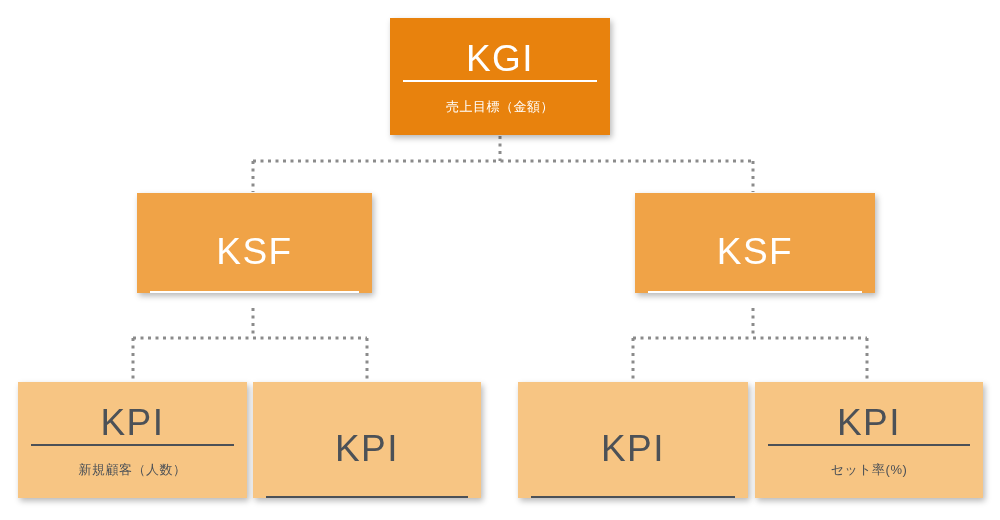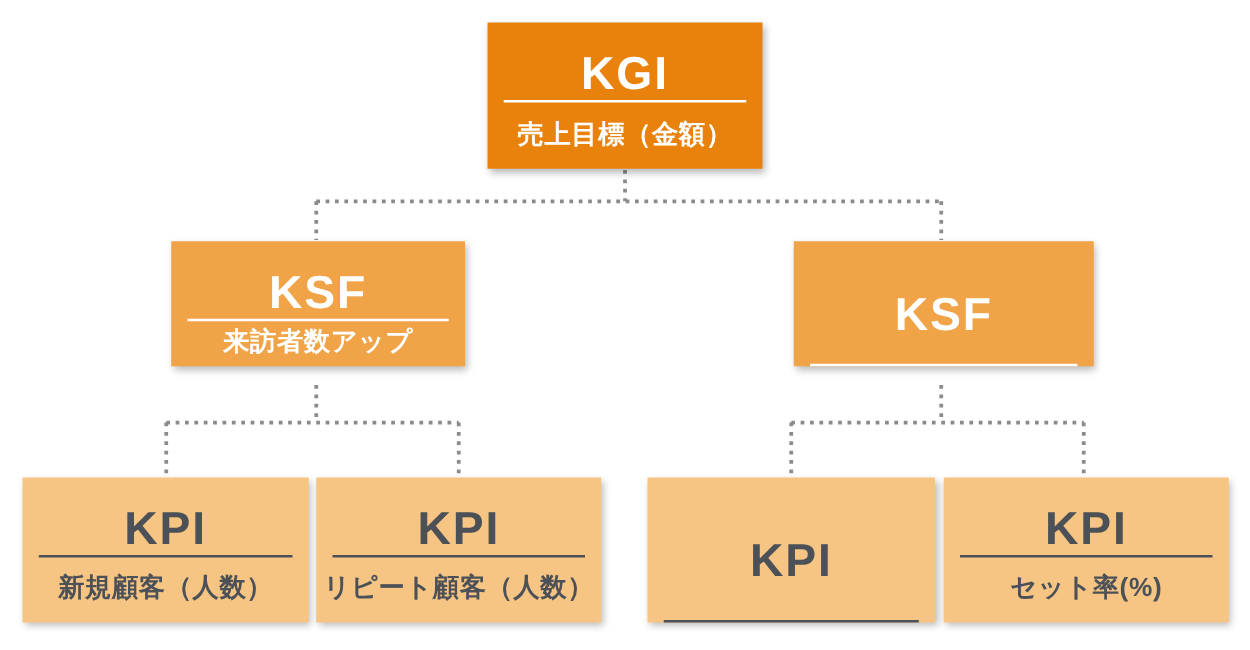--- a/index.html
+++ b/index.html
@@ -39,37 +39,37 @@
     position: absolute;
     display: flex;
     flex-direction: column;
     box-shadow: 2px 3px 6px rgba(0,0,0,0.28);
   }
   .node-label {
     flex: 1 1 50%;
     display: flex;
     align-items: center;
     justify-content: center;
-    font-weight: bold;
+    font-weight: normal;
     font-size: 37px;
     letter-spacing: 1.5px;
     padding-top: 20px;
   }
   .node-divider {
     height: 2px;
     margin: 0 13px;
     flex: 0 0 auto;
   }
   .node-sublabel {
     flex: 1 1 50%;
     display: flex;
     align-items: center;
     justify-content: center;
-    font-weight: bold;
-    font-size: 21px;
+    font-weight: normal;
+    font-size: 13px;
     letter-spacing: 0.5px;
     padding-bottom: 4px;
   }
 
   .node--kgi {
     left: 390px; top: 18px; width: 220px; height: 117px;
     background: var(--kgi-bg);
     color: var(--light-text);
   }
   .node--kgi .node-divider { background: var(--light-text); }
@@ -119,38 +119,36 @@
 
   <div class="node node--kgi">
     <div class="node-label">KGI</div>
     <div class="node-divider"></div>
     <div class="node-sublabel">売上目標（金額）</div>
   </div>
 
   <div class="node node--ksf node--ksf-left">
     <div class="node-label">KSF</div>
     <div class="node-divider"></div>
-    <div class="node-sublabel">来訪者数アップ</div>
   </div>
 
   <div class="node node--ksf node--ksf-right">
     <div class="node-label">KSF</div>
     <div class="node-divider"></div>
   </div>
 
   <div class="node node--kpi node--kpi-1">
     <div class="node-label">KPI</div>
     <div class="node-divider"></div>
     <div class="node-sublabel">新規顧客（人数）</div>
   </div>
 
   <div class="node node--kpi node--kpi-2">
     <div class="node-label">KPI</div>
     <div class="node-divider"></div>
-    <div class="node-sublabel">リピート顧客（人数）</div>
   </div>
 
   <div class="node node--kpi node--kpi-3">
     <div class="node-label">KPI</div>
     <div class="node-divider"></div>
   </div>
 
   <div class="node node--kpi node--kpi-4">
     <div class="node-label">KPI</div>
     <div class="node-divider"></div>

